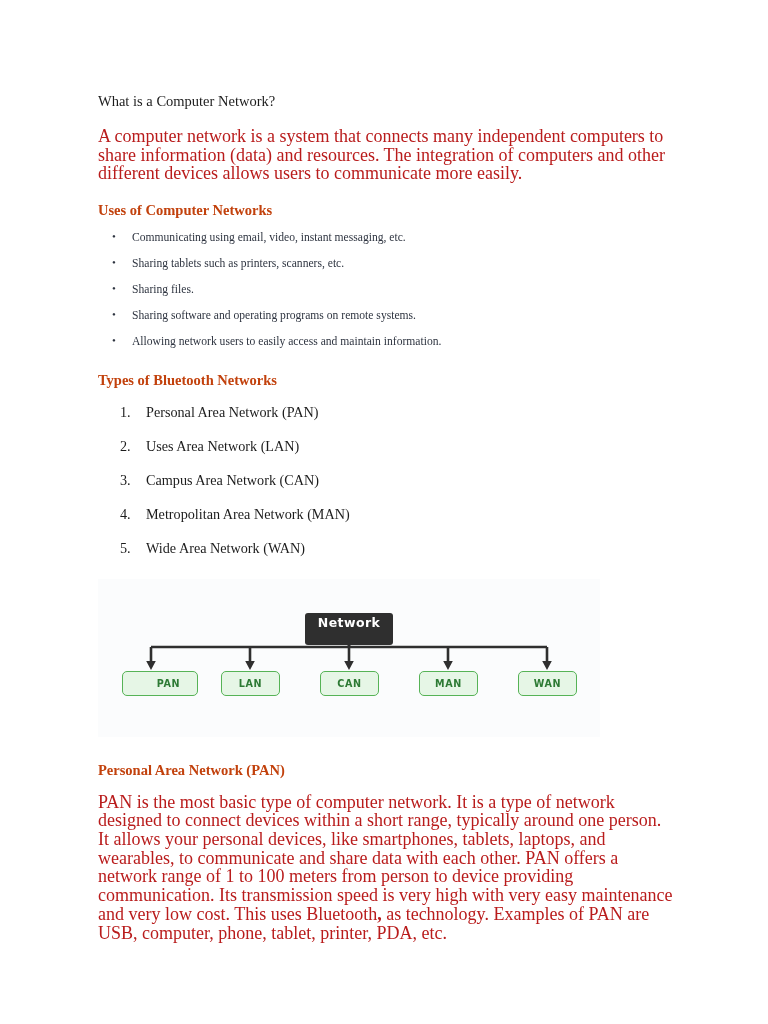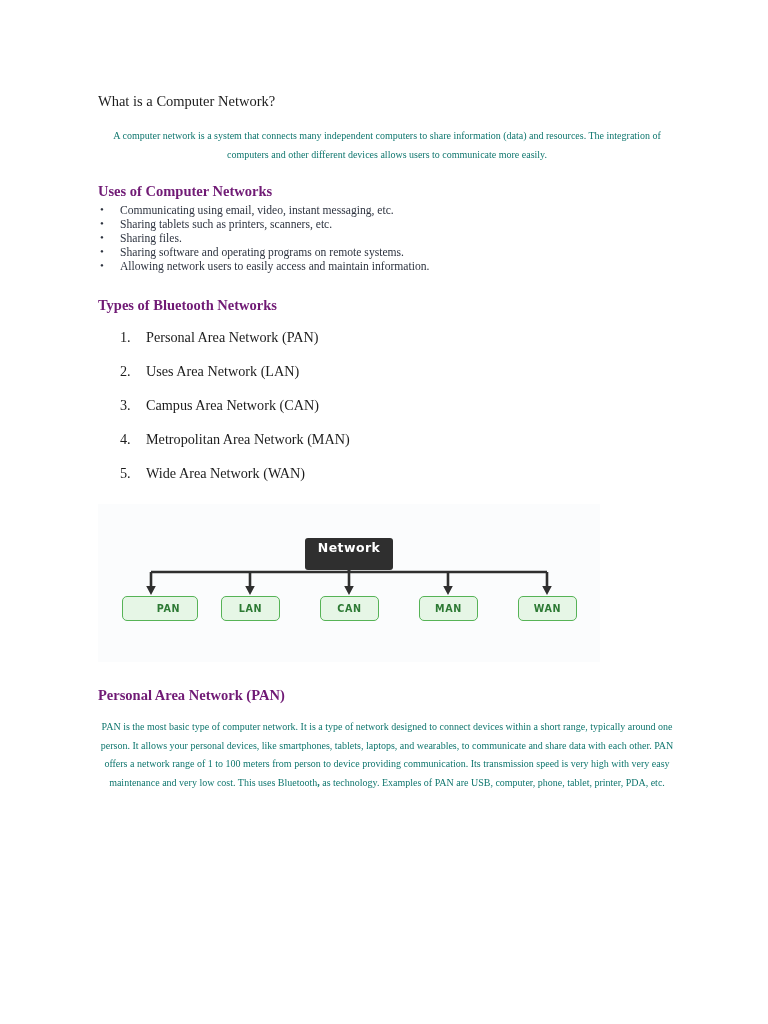--- a/index.html
+++ b/index.html
@@ -33,52 +33,52 @@
 
   
   .q-line {
     font-size: 14.5px;
     line-height: 19px;
     color: #1c1c1c;
     margin: 0 0 16px 0;
   }
 
   .para {
-    font-size: 10px;
+    font-size: 18px;
     line-height: 18.7px;
-    color: #0f766e;
+    color: #b91c1c;
     margin: 0 0 18px 0;
-    text-align: center;
+    text-align: left;
   }
 
   .h-bold {
     font-size: 14.5px;
     font-weight: bold;
-    color: #701a75;
+    color: #c2410c;
     margin: 0 0 4px 0;
     line-height: 18px;
   }
 
   .h-bold.spaced {
     margin: 0 0 14px 0;
   }
 
   
   ul.bullets {
     list-style: none;
     margin: 0 0 22px 0;
     padding: 0;
   }
   ul.bullets li {
     position: relative;
     padding-left: 22px;
     font-size: 11.6px;
     line-height: 13.9px;
     color: #2e3440;
-    margin: 0;
+    margin: 12px;
   }
   ul.bullets li .bt {
     display: inline;
   }
   ul.bullets li::before {
     content: "\2022";
     position: absolute;
     left: 2px;
     top: -1px;
     font-size: 11px;

